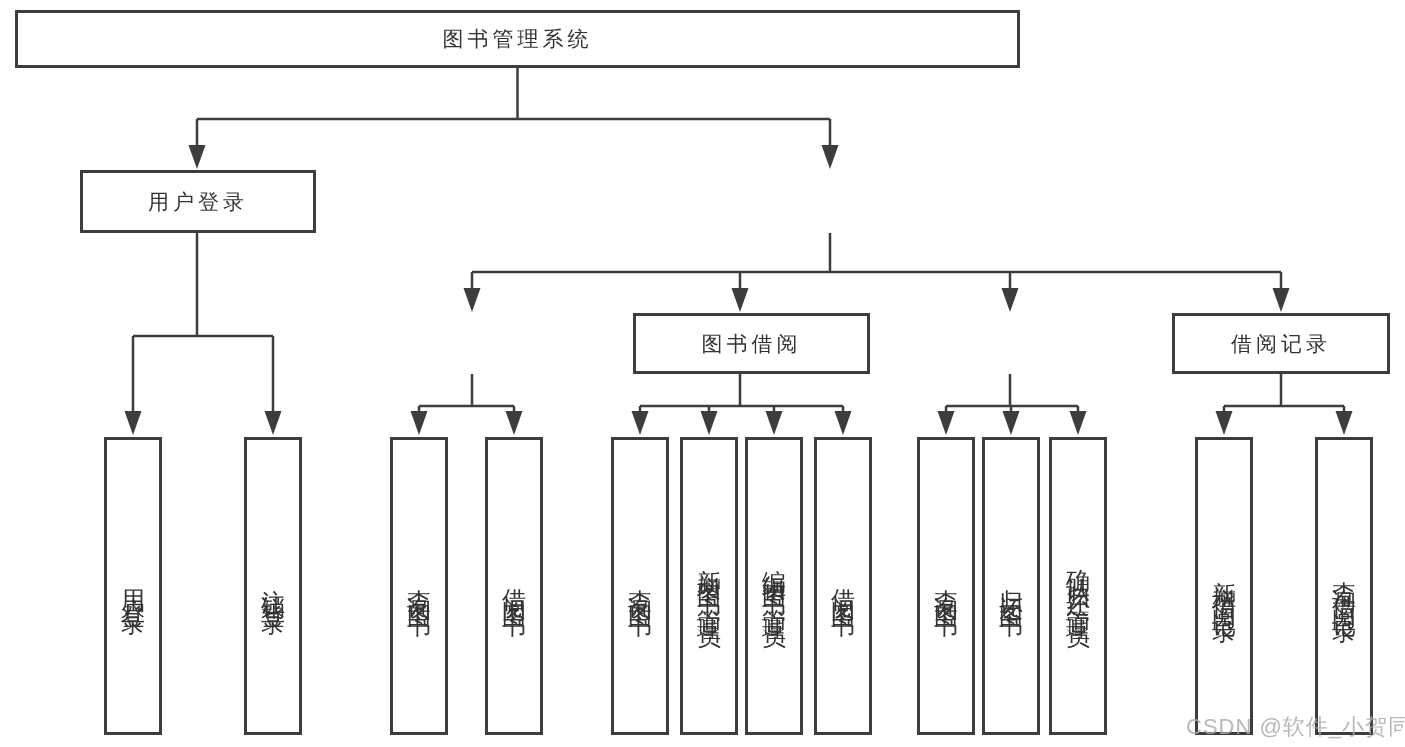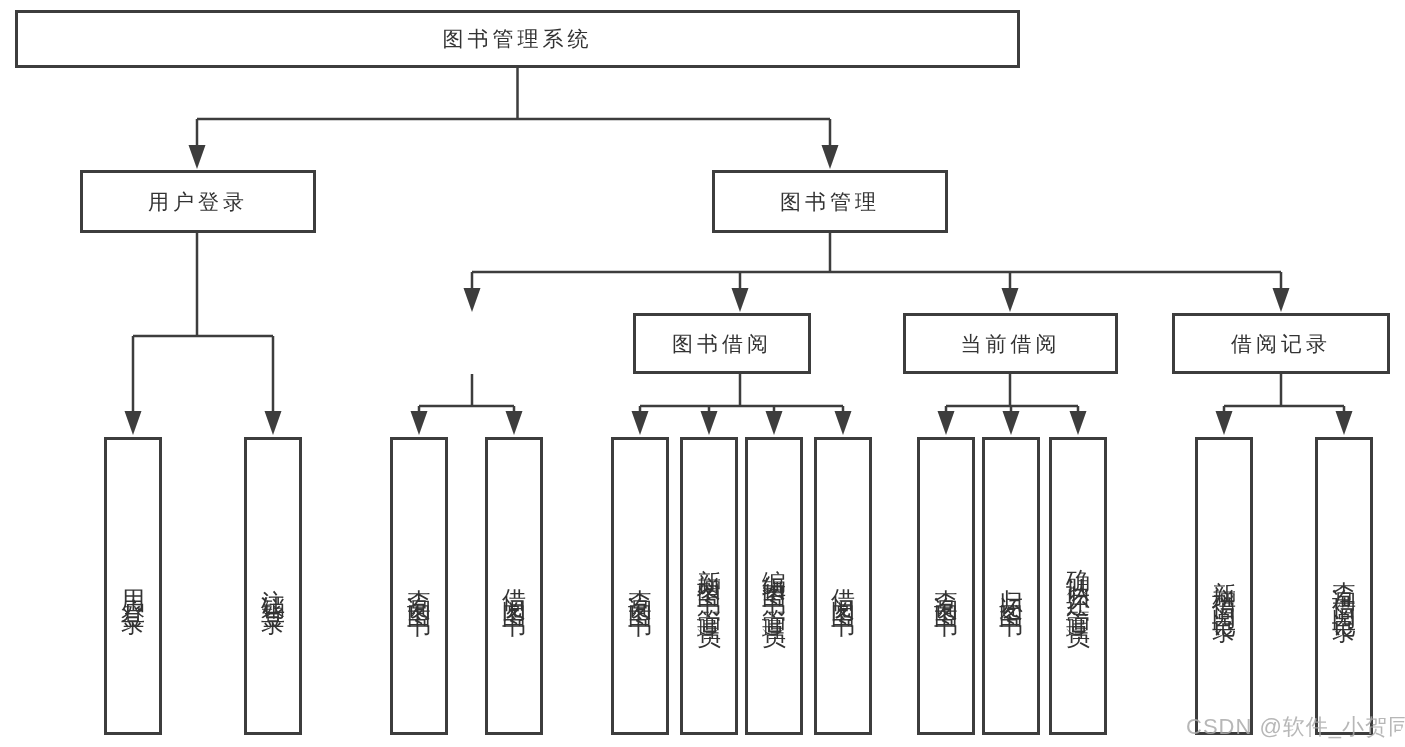--- a/index.html
+++ b/index.html
@@ -80,24 +80,22 @@
       <use href="#arrow" x="1011" y="435"></use>
       <use href="#arrow" x="1078" y="435"></use>
       <use href="#arrow" x="1224" y="435"></use>
       <use href="#arrow" x="1344" y="435"></use>
     </g>
   </svg>
 
   <div class="box h" style="left:15px;top:10px;width:1005px;height:58px">图书管理系统</div>
 
   <div class="box h" style="left:80px;top:170px;width:236px;height:63px">用户登录</div>
-  <div class="box h" style="left:712px;top:170px;width:236px;height:63px">图书管理</div>
 
-  <div class="box h" style="left:633px;top:313px;width:178px;height:61px">图书借阅</div>
-  <div class="box h" style="left:903px;top:313px;width:215px;height:61px">当前借阅</div>
+  <div class="box h" style="left:633px;top:313px;width:237px;height:61px">图书借阅</div>
   <div class="box h" style="left:1172px;top:313px;width:218px;height:61px">借阅记录</div>
 
   <div class="box v leaf" style="left:104px">用户登录</div>
   <div class="box v leaf" style="left:244px">注销登录</div>
 
   <div class="box v leaf" style="left:390px">查询图书</div>
   <div class="box v leaf" style="left:485px">借阅图书</div>
 
   <div class="box v leaf" style="left:611px">查询图书</div>
   <div class="box v leaf" style="left:680px">新增图书（管理员）</div>

